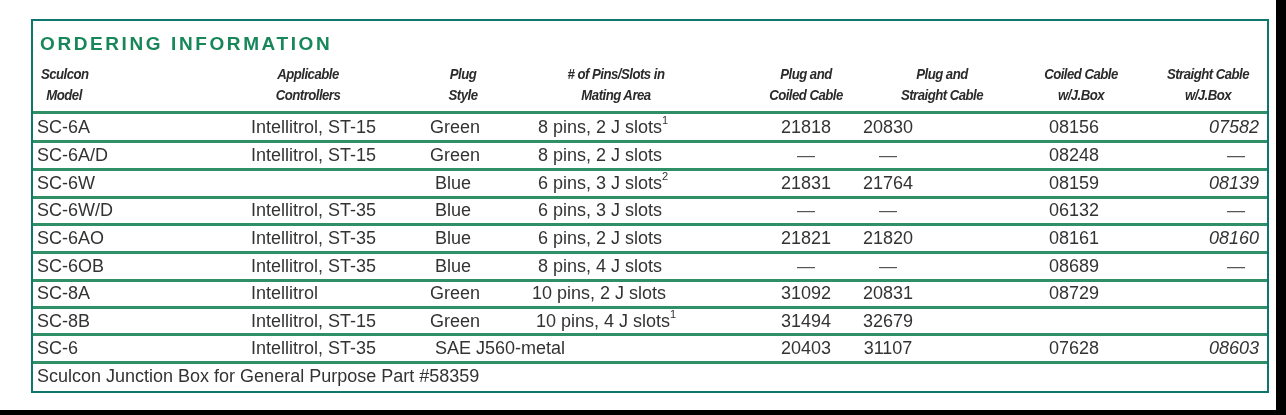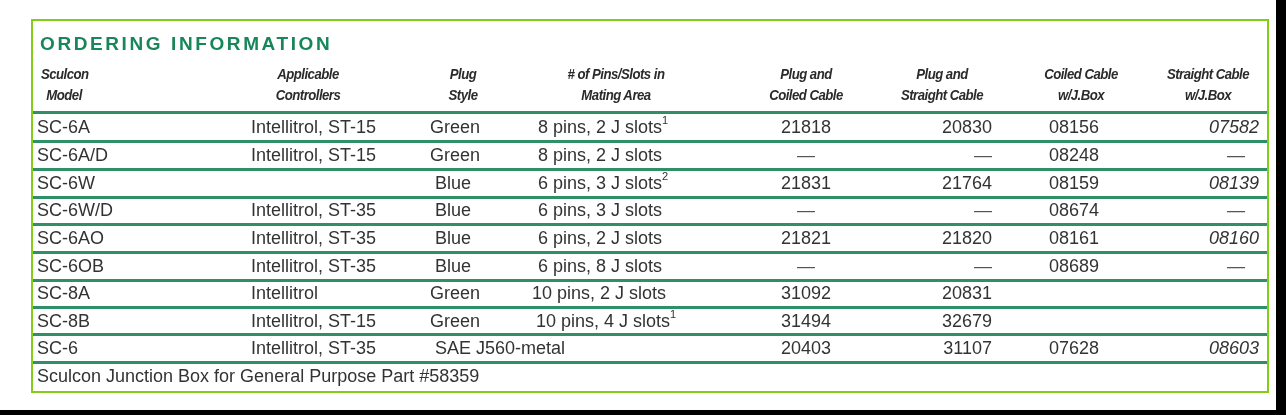--- a/index.html
+++ b/index.html
@@ -5,21 +5,21 @@
   html, body { margin: 0; padding: 0; }
   body {
     width: 1286px; height: 415px; position: relative; overflow: hidden;
     background: #ffffff;
     font-family: "Liberation Sans", sans-serif;
   }
   .black-right { position: absolute; left: 1276px; top: 0; width: 10px; height: 415px; background: #000; }
   .black-bottom { position: absolute; left: 0; top: 410px; width: 1286px; height: 5px; background: #000; }
   .frame {
     position: absolute; left: 31px; top: 19px; width: 1234px; height: 370px;
-    border: 2px solid #84cc16;
+    border: 2px solid #0f766e;
     box-sizing: content-box;
   }
   .title {
     position: absolute; left: 7px; top: 12px;
     font-weight: bold; font-size: 19px; letter-spacing: 2.6px;
     color: #17875a;
   }
   .hdr {
     position: absolute; top: 42px; height: 48px;
     font-family: "Liberation Sans", sans-serif;
@@ -38,21 +38,21 @@
   .cell { position: absolute; top: 0; white-space: nowrap; }
   .c-model { left: 4px; }
   .c-ctrl { left: 218px; text-align: center; }
   .c-ctrl.wide { left: 131px; }
   .c-plug { left: 397px; }
   .c-plug.blue { left: 402px; }
   .c-pins { left: 505px; }
   .c-pins.ten { left: 499px; }
   .c-num { width: 110px; text-align: center; }
   .c-coil { left: 718px; }
-  .c-str { left: 849px; text-align: right; }
+  .c-str { left: 800px; }
   .c-cjb { left: 986px; }
   .c-sjb { left: 1100px; text-align: right; width: 126px; font-style: italic; }
   sup { font-size: 11px; line-height: 0; position: relative; top: -2px; }
   .dash { color: #555; }
 </style>
 </head>
 <body>
 
 <div class="black-right"></div>
 <div class="black-bottom"></div>
@@ -136,53 +136,54 @@
     <span class="cell c-sjb">08139</span>
   </div>
 
   <div class="row" style="top:176px;">
     <span class="cell c-model">SC-6W/D</span>
     <span class="cell c-ctrl">Intellitrol, ST-35</span>
     <span class="cell c-plug blue">Blue</span>
     <span class="cell c-pins">6 pins, 3 J slots</span>
     <span class="cell c-num c-coil dash">—</span>
     <span class="cell c-num c-str dash">—</span>
-    <span class="cell c-num c-cjb">08674</span>
+    <span class="cell c-num c-cjb">06132</span>
     <span class="cell c-sjb dash" style="width:112px;">—</span>
   </div>
 
   <div class="row" style="top:204px;">
     <span class="cell c-model">SC-6AO</span>
     <span class="cell c-ctrl">Intellitrol, ST-35</span>
     <span class="cell c-plug blue">Blue</span>
     <span class="cell c-pins">6 pins, 2 J slots</span>
     <span class="cell c-num c-coil">21821</span>
     <span class="cell c-num c-str">21820</span>
     <span class="cell c-num c-cjb">08161</span>
     <span class="cell c-sjb">08160</span>
   </div>
 
   <div class="row" style="top:232px;">
     <span class="cell c-model">SC-6OB</span>
     <span class="cell c-ctrl">Intellitrol, ST-35</span>
     <span class="cell c-plug blue">Blue</span>
-    <span class="cell c-pins">6 pins, 8 J slots</span>
+    <span class="cell c-pins">8 pins, 4 J slots</span>
     <span class="cell c-num c-coil dash">—</span>
     <span class="cell c-num c-str dash">—</span>
     <span class="cell c-num c-cjb">08689</span>
     <span class="cell c-sjb dash" style="width:112px;">—</span>
   </div>
 
   <div class="row" style="top:259px;">
     <span class="cell c-model">SC-8A</span>
     <span class="cell c-ctrl">Intellitrol</span>
     <span class="cell c-plug">Green</span>
     <span class="cell c-pins ten">10 pins, 2 J slots</span>
     <span class="cell c-num c-coil">31092</span>
     <span class="cell c-num c-str">20831</span>
+    <span class="cell c-num c-cjb">08729</span>
   </div>
 
   <div class="row" style="top:287px;">
     <span class="cell c-model">SC-8B</span>
     <span class="cell c-ctrl">Intellitrol, ST-15</span>
     <span class="cell c-plug">Green</span>
     <span class="cell c-pins" style="left:503px;text-align:center;"><span>10 pins, 4 J slots</span><sup>1</sup></span>
     <span class="cell c-num c-coil">31494</span>
     <span class="cell c-num c-str">32679</span>
     <span class="cell c-num c-cjb"></span>

